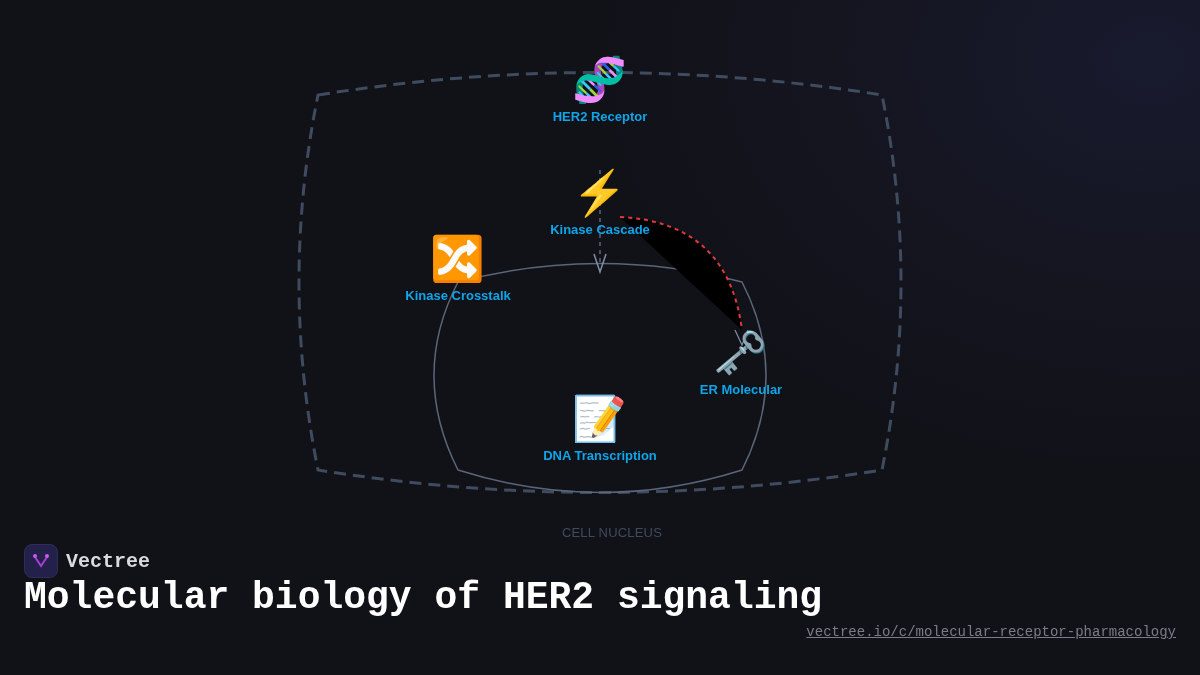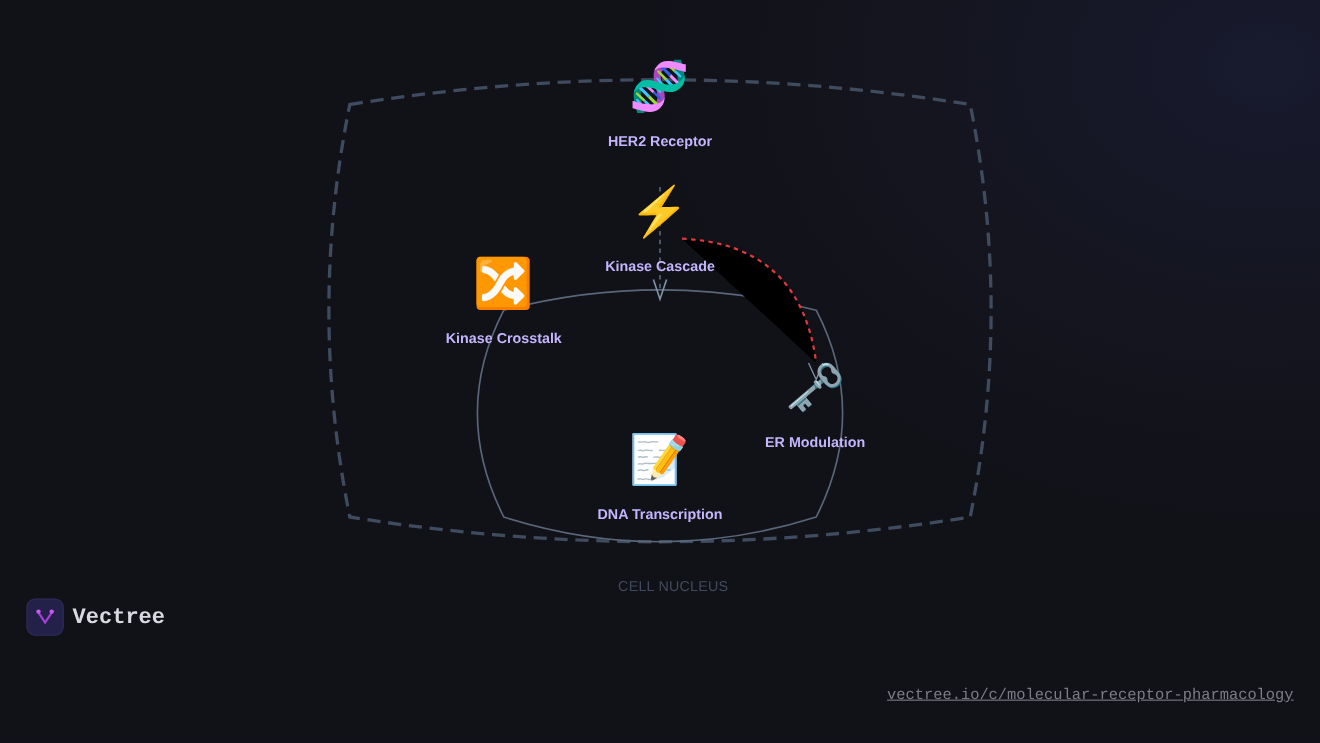--- a/index.html
+++ b/index.html
@@ -4,21 +4,21 @@
 <style>
   html, body { margin:0; padding:0; }
   body {
     width:1200px; height:675px; overflow:hidden; position:relative;
     background: radial-gradient(ellipse 700px 520px at 1150px 60px, #181a2e 0%, #14151f 45%, #111118 80%), #111118;
     font-family: "Liberation Sans", sans-serif;
   }
   .diagram { position:absolute; left:0; top:0; width:1200px; height:675px; }
   .node { position:absolute; transform:translateX(-50%); text-align:center; }
   .node .icon { font-size:44px; line-height:50px; display:block; height:50px; }
-  .node .label { display:block; color:#c4b5fd; font-weight:bold; font-size:13px; margin-top:16px; white-space:nowrap; }
+  .node .label { display:block; color:#0ea5e9; font-weight:bold; font-size:13px; margin-top:4px; white-space:nowrap; }
   .region-label { position:absolute; left:612px; top:525px; transform:translateX(-50%); color:#414a5c; font-size:13px; letter-spacing:0.2px; }
   .brand { position:absolute; left:24px; top:544px; display:flex; align-items:center; }
   .brand-logo { width:34px; height:34px; border-radius:8px; background:#23214a; border:1px solid #302c5c; box-sizing:border-box; display:flex; align-items:center; justify-content:center; }
   .brand-name { margin-left:8px; color:#d9d9e0; font-family:"Liberation Mono", monospace; font-weight:bold; font-size:20px; }
   .title { position:absolute; left:24px; top:581px; color:#ffffff; font-family:"Liberation Mono", monospace; font-weight:bold; font-size:38px; line-height:34px; margin:0; }
   .title span { display:block; }
   .url { position:absolute; right:24px; top:624px; color:#7c7c86; font-family:"Liberation Mono", monospace; font-size:14px;text-decoration:underline; }
 </style>
 </head>
 <body>
@@ -45,21 +45,21 @@
   <div class="node" style="left:600px; top:168px;">
     <span class="icon">⚡</span>
     <span class="label">Kinase Cascade</span>
   </div>
   <div class="node" style="left:458px; top:234px;">
     <span class="icon">🔀</span>
     <span class="label">Kinase Crosstalk</span>
   </div>
   <div class="node" style="left:741px; top:328px;">
     <span class="icon">🗝️</span>
-    <span class="label">ER Modulation</span>
+    <span class="label">ER Molecular</span>
   </div>
   <div class="node" style="left:600px; top:394px;">
     <span class="icon">📝</span>
     <span class="label">DNA Transcription</span>
   </div>
 
   <div class="region-label">CELL NUCLEUS</div>
 </div>
 
 <div class="brand">
@@ -67,15 +67,16 @@
     <svg width="18" height="16" viewBox="0 0 18 16">
       <path d="M3,4 L9,13 L15,4" fill="none" stroke="#a63ed8" stroke-width="2"></path>
       <circle cx="3" cy="3" r="2" fill="#c85af0"></circle>
       <circle cx="15" cy="3" r="2" fill="#c85af0"></circle>
     </svg>
   </div>
   <span class="brand-name">Vectree</span>
 </div>
 
 <h1 class="title">
+  <span>Molecular biology of HER2 signaling</span>
 </h1>
 
 <div class="url">vectree.io/c/molecular-receptor-pharmacology</div>
 
 </body></html>

